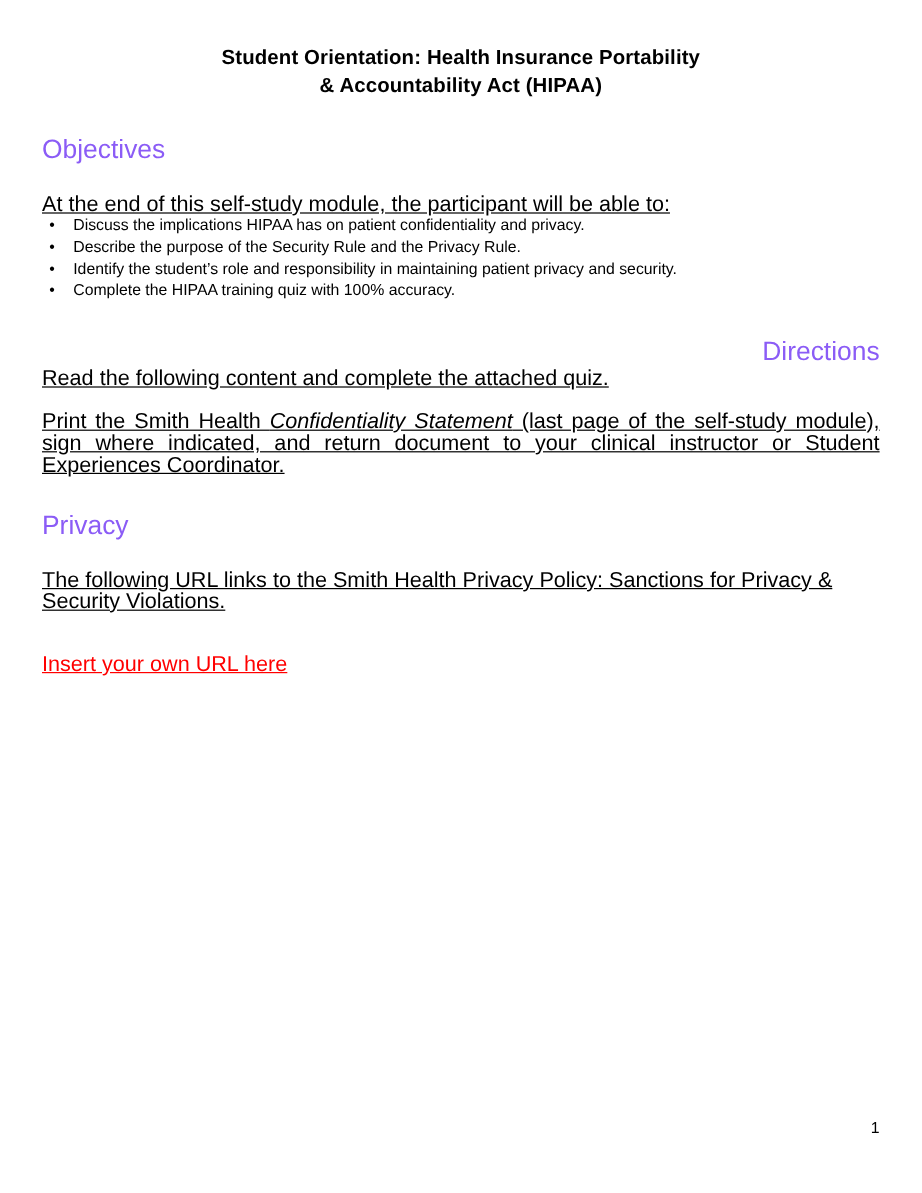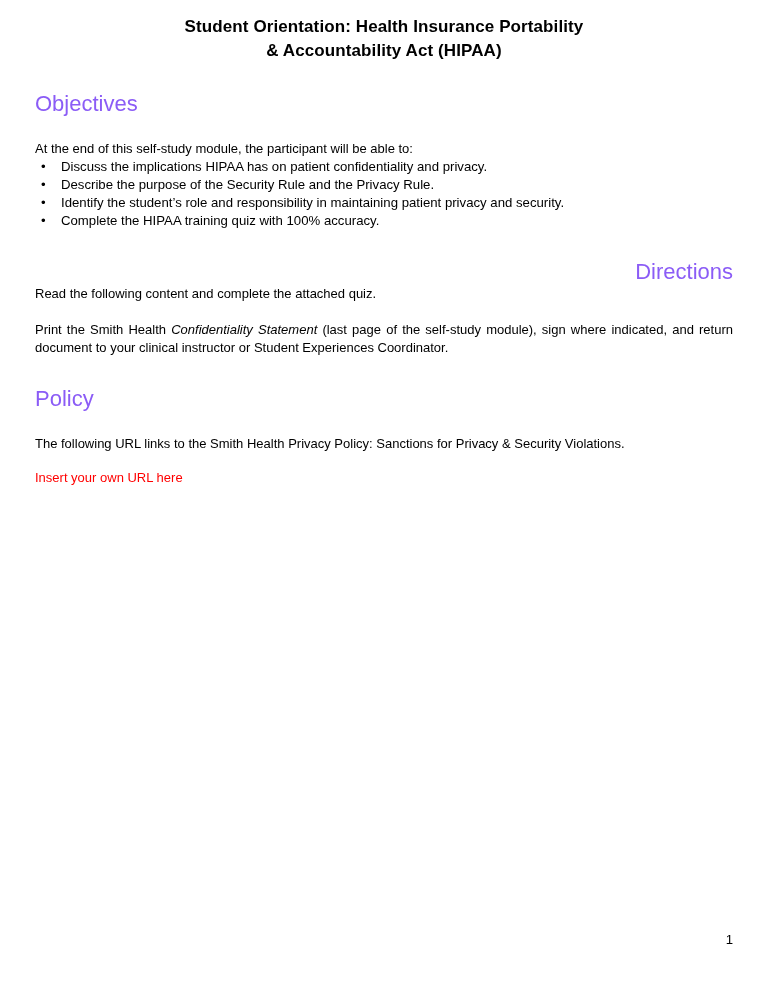--- a/index.html
+++ b/index.html
@@ -20,21 +20,21 @@
     position: relative;
     width: 768px;
     height: 994px;
     box-sizing: border-box;
     padding: 0 35px;
   }
 
   
   .doc-title {
     margin: 0;
-    padding-top: 15px;
+    padding-top: 36px;
     text-align: center;
     font-size: 17px;
     font-weight: bold;
     line-height: 24px;
     letter-spacing: 0.1px;
   }
   .doc-title .title-line {
     display: block;
   }
 
@@ -45,23 +45,24 @@
     font-weight: normal;
     line-height: 26px;
     margin: 0;
   }
   #objectives-heading { margin-top: 28px; }
   #directions-heading { margin-top: 29px; text-align: right; }
   #policy-heading     { margin-top: 29px; }
 
   
   .body-text {
-    font-size: 13px;
+    font-size: 18px;
     line-height: 18px;
     margin: 0;
+    text-decoration: underline;
   }
 
   .intro-line {
     margin-top: 23px;
   }
 
   
   .bullet-list {
     list-style: none;
     margin: 0;
@@ -94,21 +95,21 @@
   }
   .para-print .italic {
     font-style: italic;
   }
 
   
   .para-policy-url {
     margin-top: 23px;
   }
   .para-insert-url {
-    margin-top: 16px;
+    margin-top: 34px;
     color: #ff0000;
   }
 
   
   .page-number {
     position: absolute;
     right: 35px;
     bottom: 45px;
     font-size: 13.2px;
     line-height: 18px;
@@ -152,21 +153,21 @@
 
   <section>
     <h2 class="section-heading" id="directions-heading">Directions</h2>
 
     <p class="body-text para-read">Read the following content and complete the attached quiz.</p>
 
     <p class="body-text para-print"><span>Print the Smith Health </span><span class="italic">Confidentiality Statement</span><span> (last page of the self-study module), sign where indicated, and return document to your clinical instructor or Student Experiences Coordinator.</span></p>
   </section>
 
   <section>
-    <h2 class="section-heading" id="policy-heading">Policy</h2>
+    <h2 class="section-heading" id="policy-heading">Privacy</h2>
 
     <p class="body-text para-policy-url">The following URL links to the Smith Health Privacy Policy: Sanctions for Privacy &amp; Security Violations.</p>
 
     <p class="body-text para-insert-url">Insert your own URL here</p>
   </section>
 
   <div class="page-number">1</div>
 
 </div>
 

